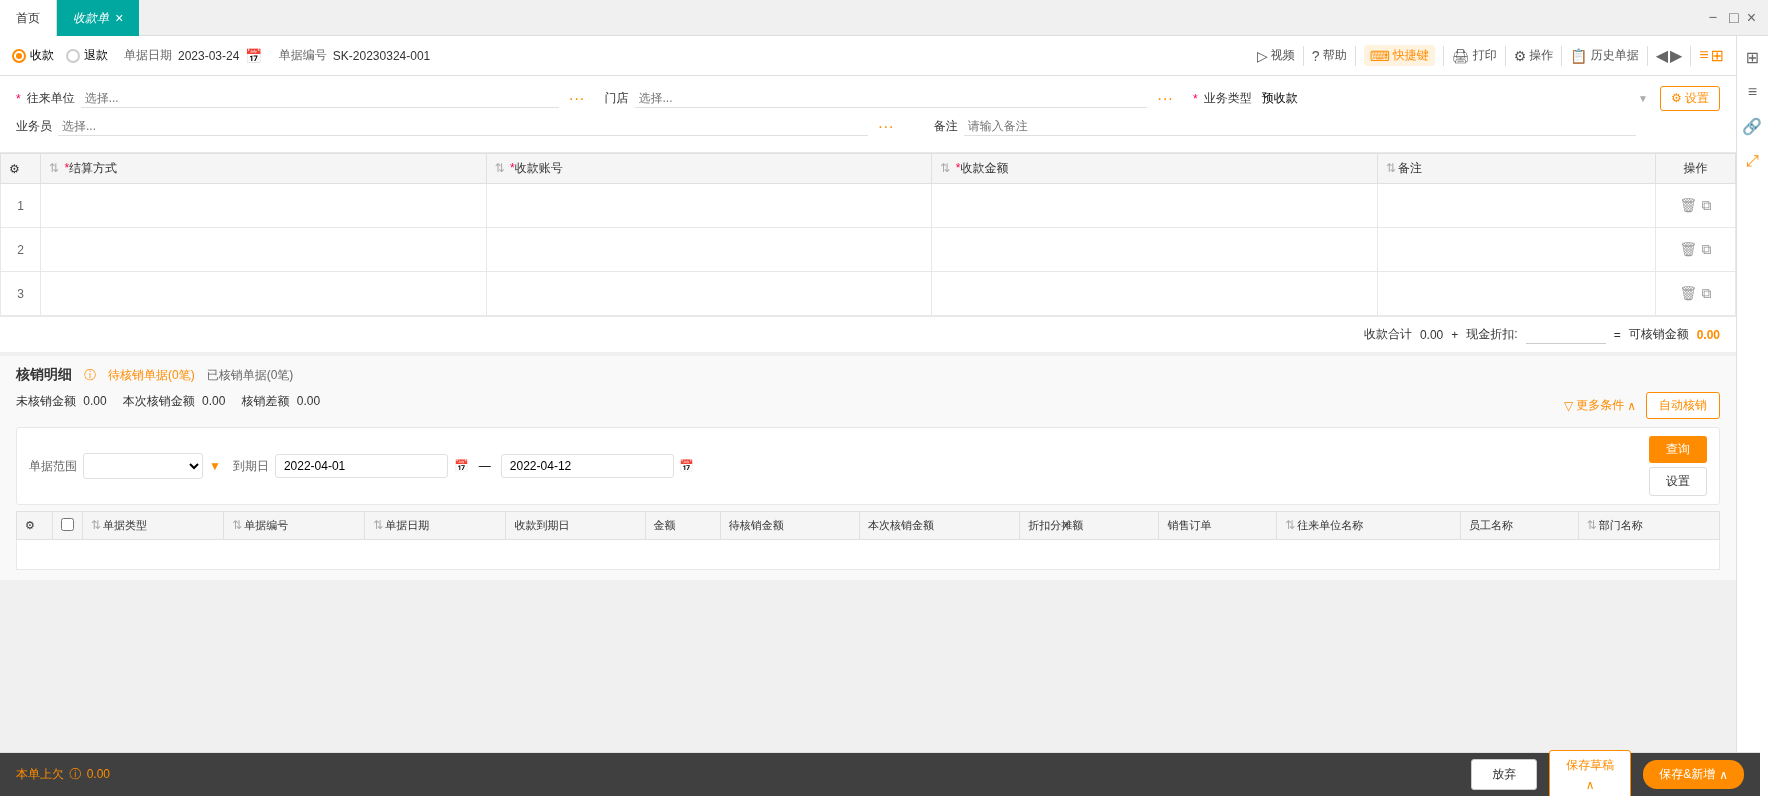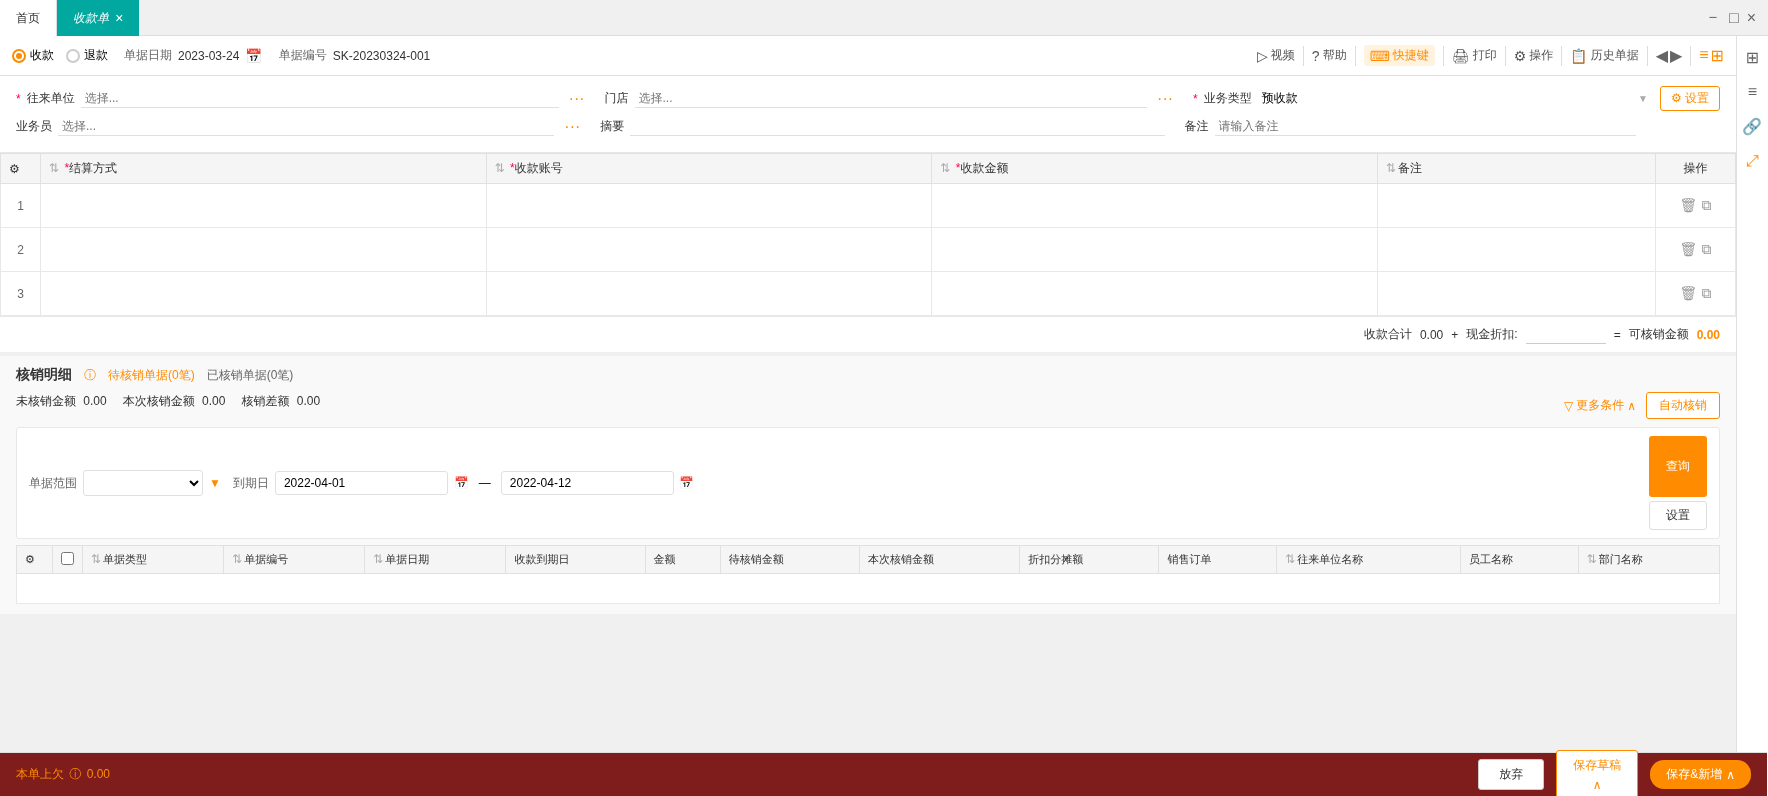--- a/index.html
+++ b/index.html
@@ -132,41 +132,41 @@
       background: #fff; outline: none; min-width: 120px;
     }
     .filter-arrow { color: #ff8c00; cursor: pointer; }
     .date-input {
       border: 1px solid #e0e0e0; border-radius: 3px; padding: 4px 8px;
       background: #fff; outline: none;
     }
     .date-icon { color: #ff8c00; cursor: pointer; }
     .filter-spacer { flex: 1; }
     .query-btn {
-      background: #ff8c00; color: #fff; border: none; padding: 22px 16px;
+      background: #ff8c00; color: #fff; border: none; padding: 5px 16px;
       border-radius: 3px; cursor: pointer;
     }
     .set-btn {
       background: #fff; border: 1px solid #ddd; color: #333; padding: 5px 16px;
       border-radius: 3px; cursor: pointer;
     }
     .filter-btns { display: flex; flex-direction: column; gap: 4px; }
 
     
     .bottom-table { width: 100%; border-collapse: collapse; background: #fff; }
     .bottom-table th {
       background: #f5f5f5; border: 1px solid #e0e0e0; padding: 6px 8px;
       text-align: left; color: #333; font-weight: normal; white-space: nowrap; font-size: 11px;
     }
     .bottom-table td { border: 1px solid #e8e8e8; padding: 4px 8px; }
 
     
     .footer {
-      position: fixed; bottom: 0; left: 0; right: 1px; height: 44px;
-      background: #7f1d1d; border-top: 1px solid #e0e0e0;
+      position: fixed; bottom: 0; left: 0; right: 8px; height: 44px;
+      background: #404040; border-top: 1px solid #e0e0e0;
       display: flex; align-items: center; padding: 0 16px; gap: 12px;
     }
     .footer-info { color: #333; }
     .footer-info span { color: #ff8c00; }
     .footer-spacer { flex: 1; }
     .footer-btn-discard {
       background: #fff; border: 1px solid #ccc; color: #333; padding: 6px 20px;
       border-radius: 3px; cursor: pointer;
     }
     .footer-btn-draft {
@@ -313,24 +313,20 @@
       </button>
     </div>
 
     <div class="form-row">
       <div class="form-field" style="flex:2.5;">
         <span class="form-field-label">业务员</span>
         <input class="form-input" placeholder="选择..." style="">
         <span class="more-icon">···</span>
       </div>
       <div style="width:20px;"></div>
-      <div class="form-field" style="flex:2.5;">
-        <span class="form-field-label">摘要</span>
-        <input class="form-input-plain" style="">
-      </div>
       <div style="width:20px;"></div>
       <div class="form-field" style="flex:2;">
         <span class="form-field-label">备注</span>
         <input class="form-input-plain" placeholder="请输入备注" style="">
       </div>
       <div style="width:84px;"></div>
     </div>
   </div>
 
   <div class="table-section">

